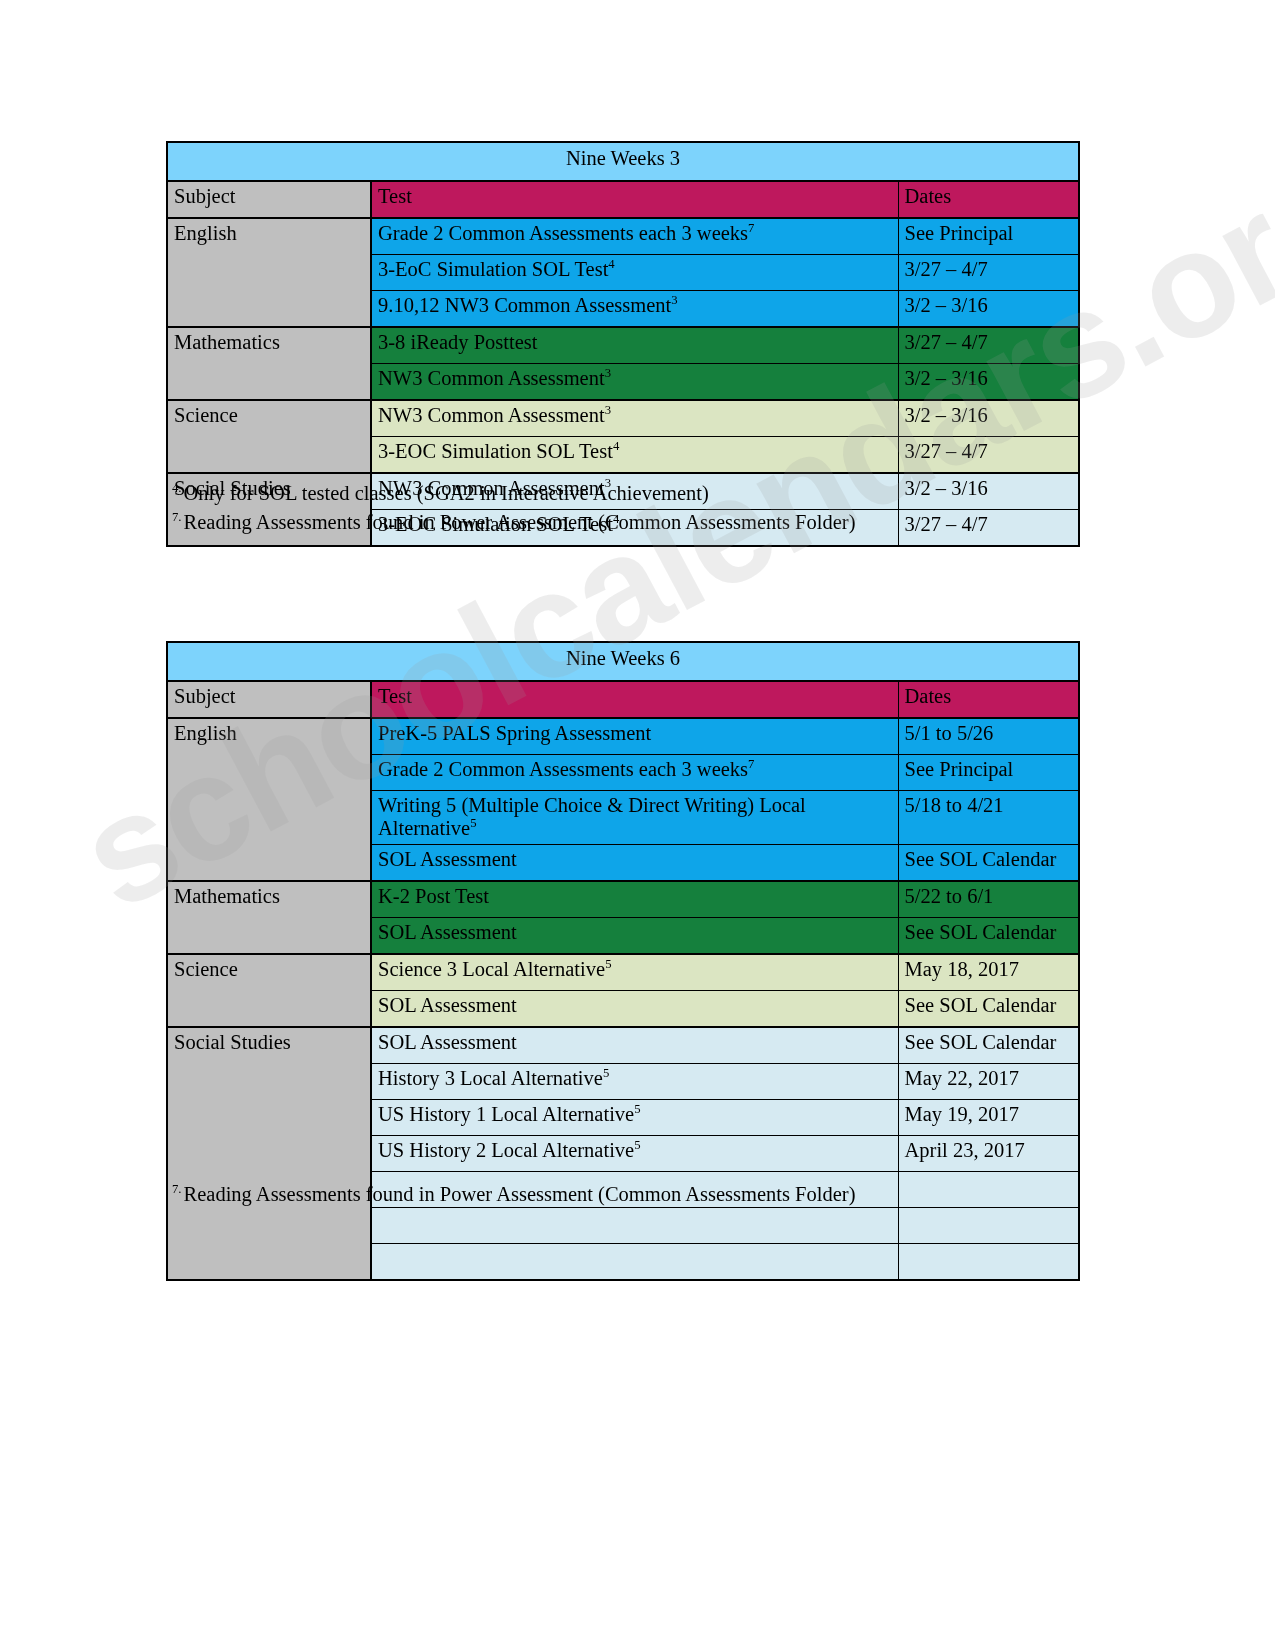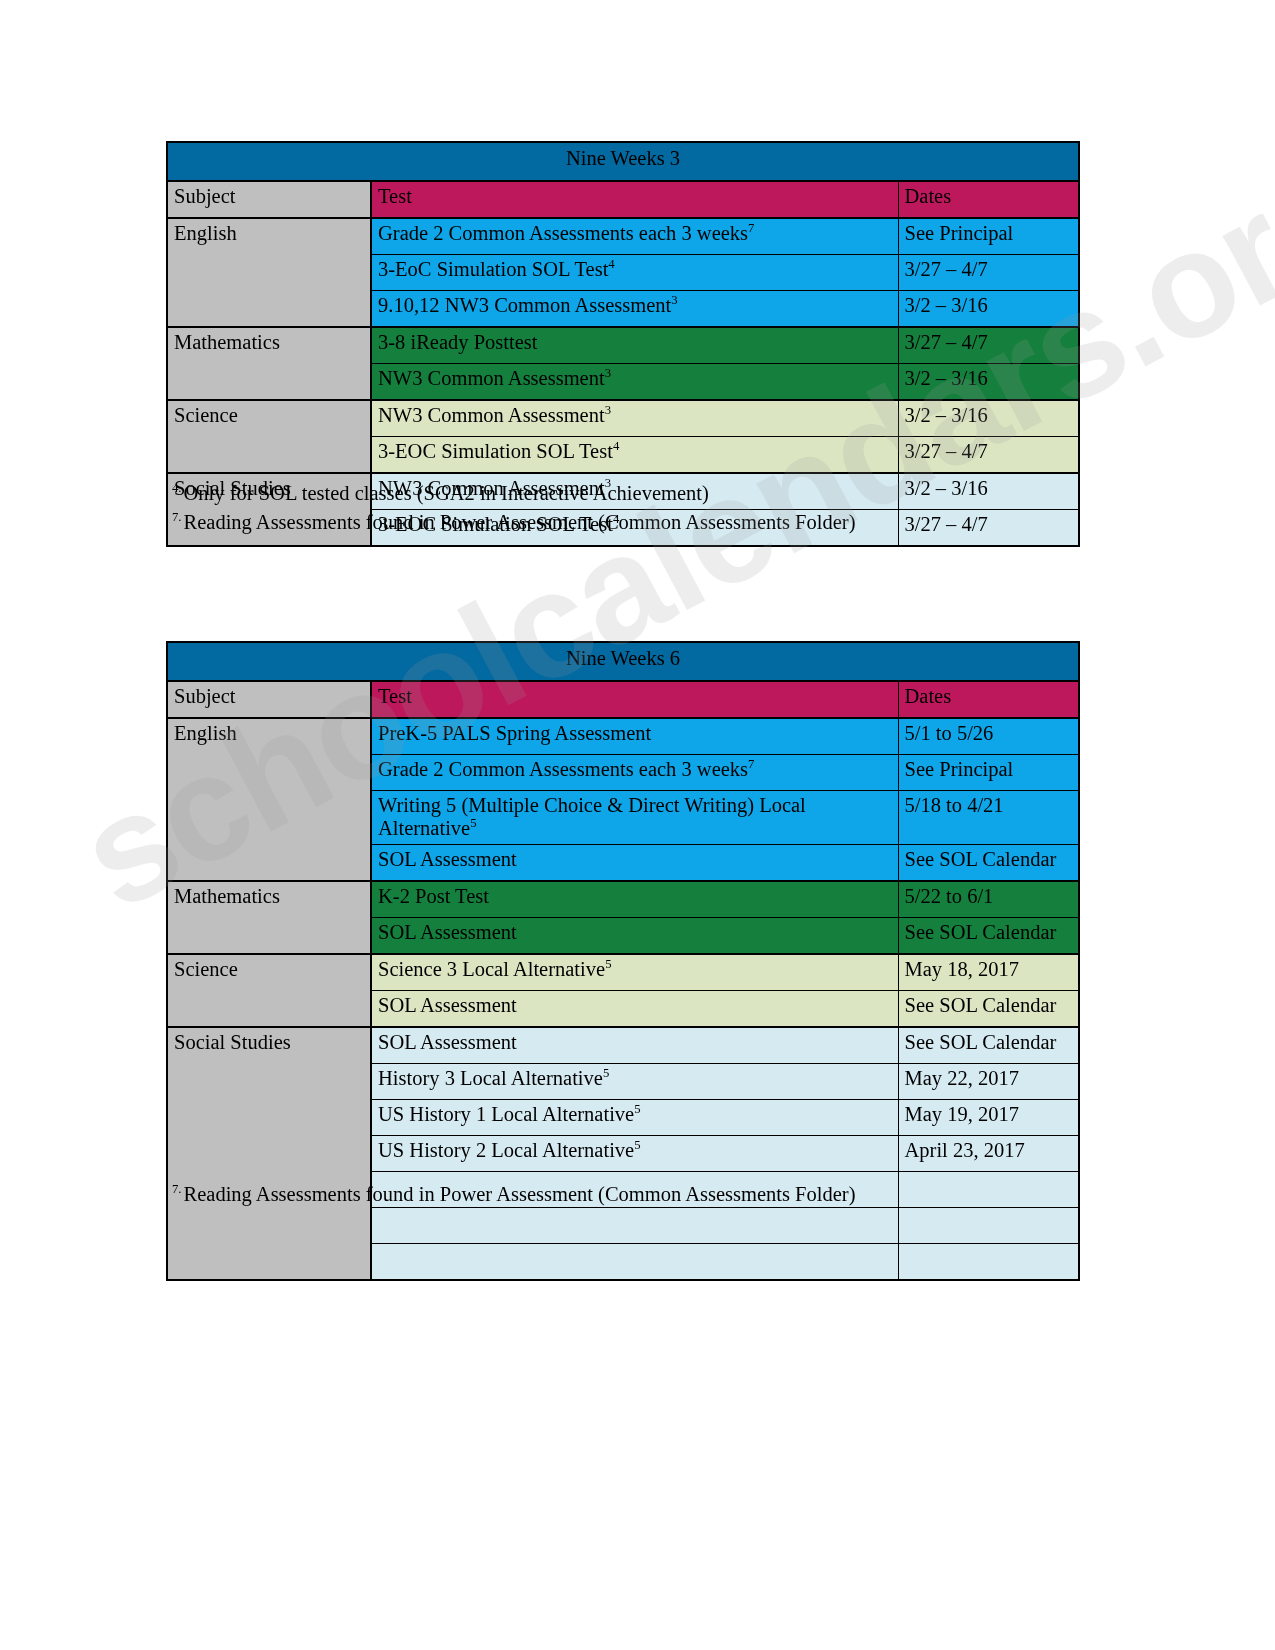--- a/index.html
+++ b/index.html
@@ -58,21 +58,21 @@
   }
   table.sched td {
     border: 1px solid #000;
     font-size: 20.5px;
     line-height: 1.12;
     padding: 3px 6px 4px 6px;
     vertical-align: top;
     height: 28px;
   }
   .title-cell {
-    background: #0369a1;
+    background: #7dd3fc;
     text-align: center;
     font-size: 20.5px;
     border-bottom: 2px solid #000 !important;
     padding-top: 4px !important;
     padding-bottom: 5px !important;
   }
   .hdr-cell {
     background: #be185d;
     border-bottom: 2px solid #000 !important;
   }

